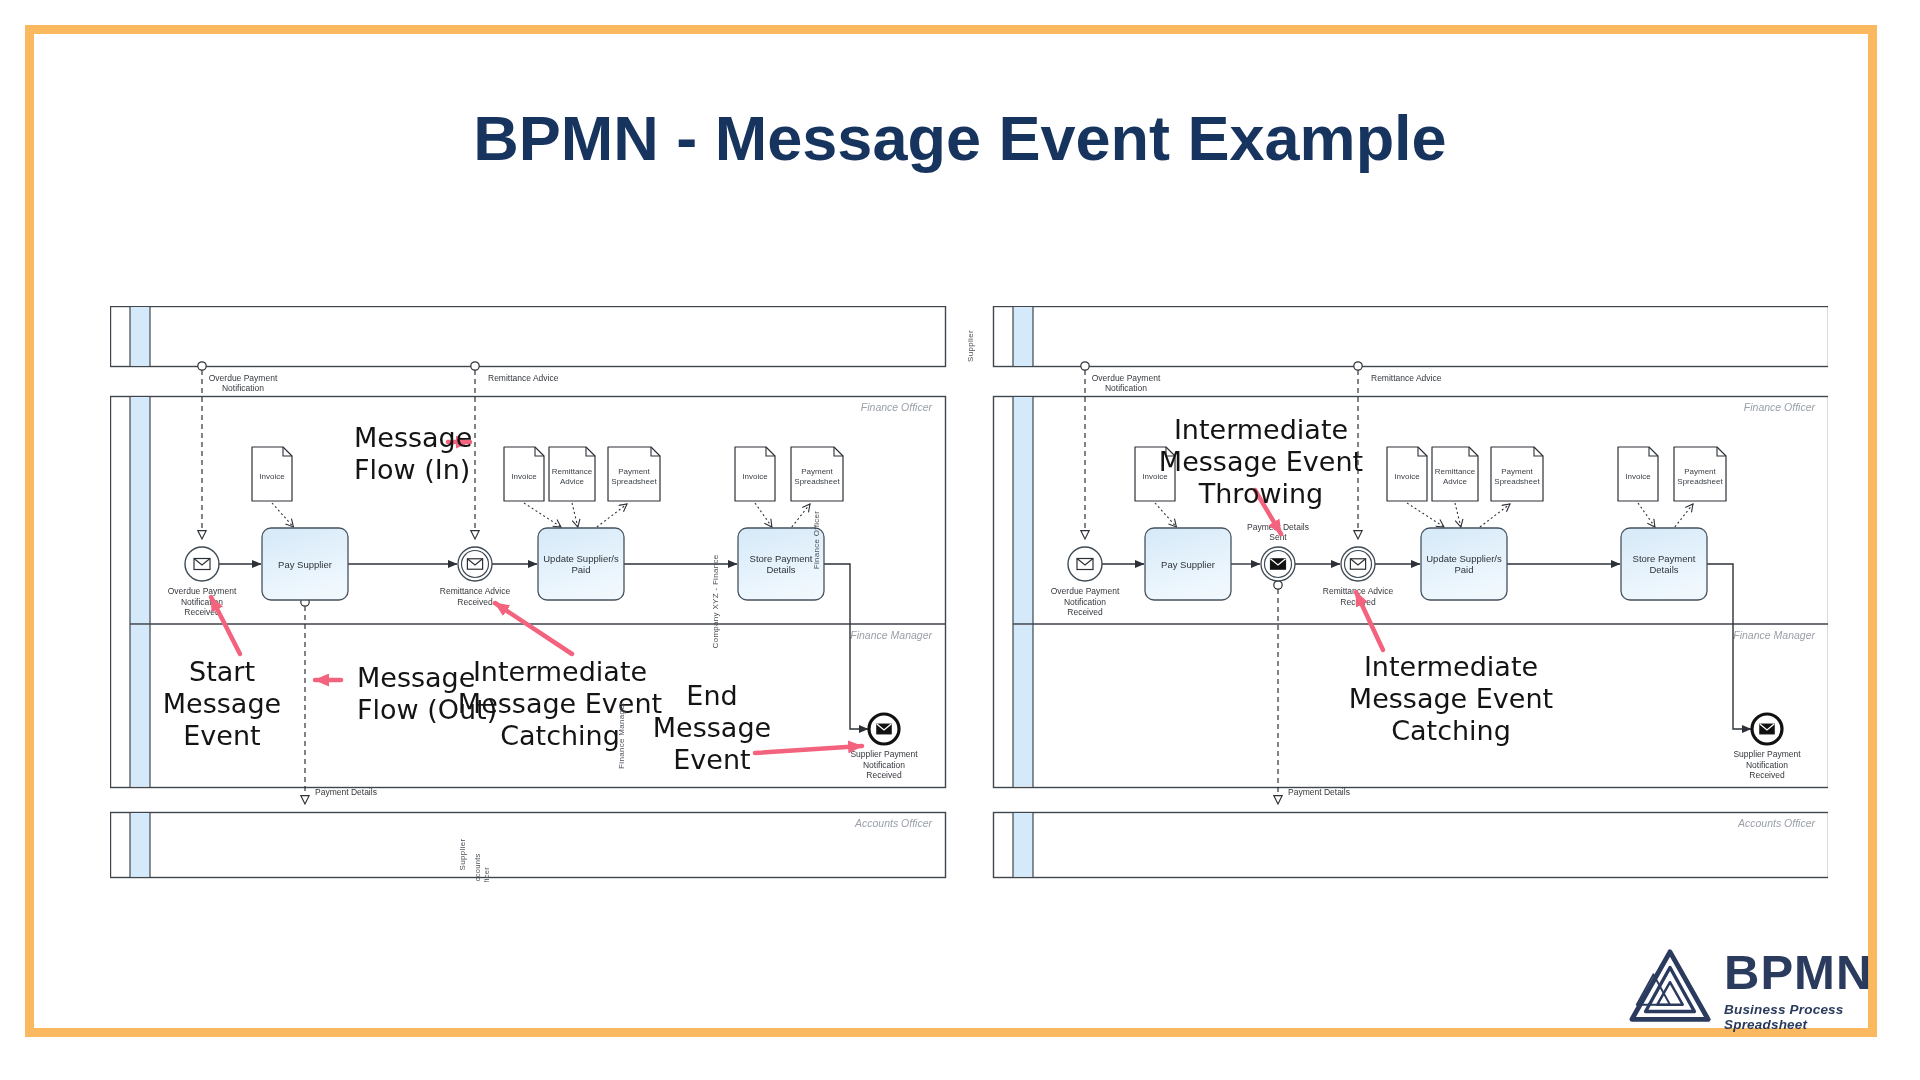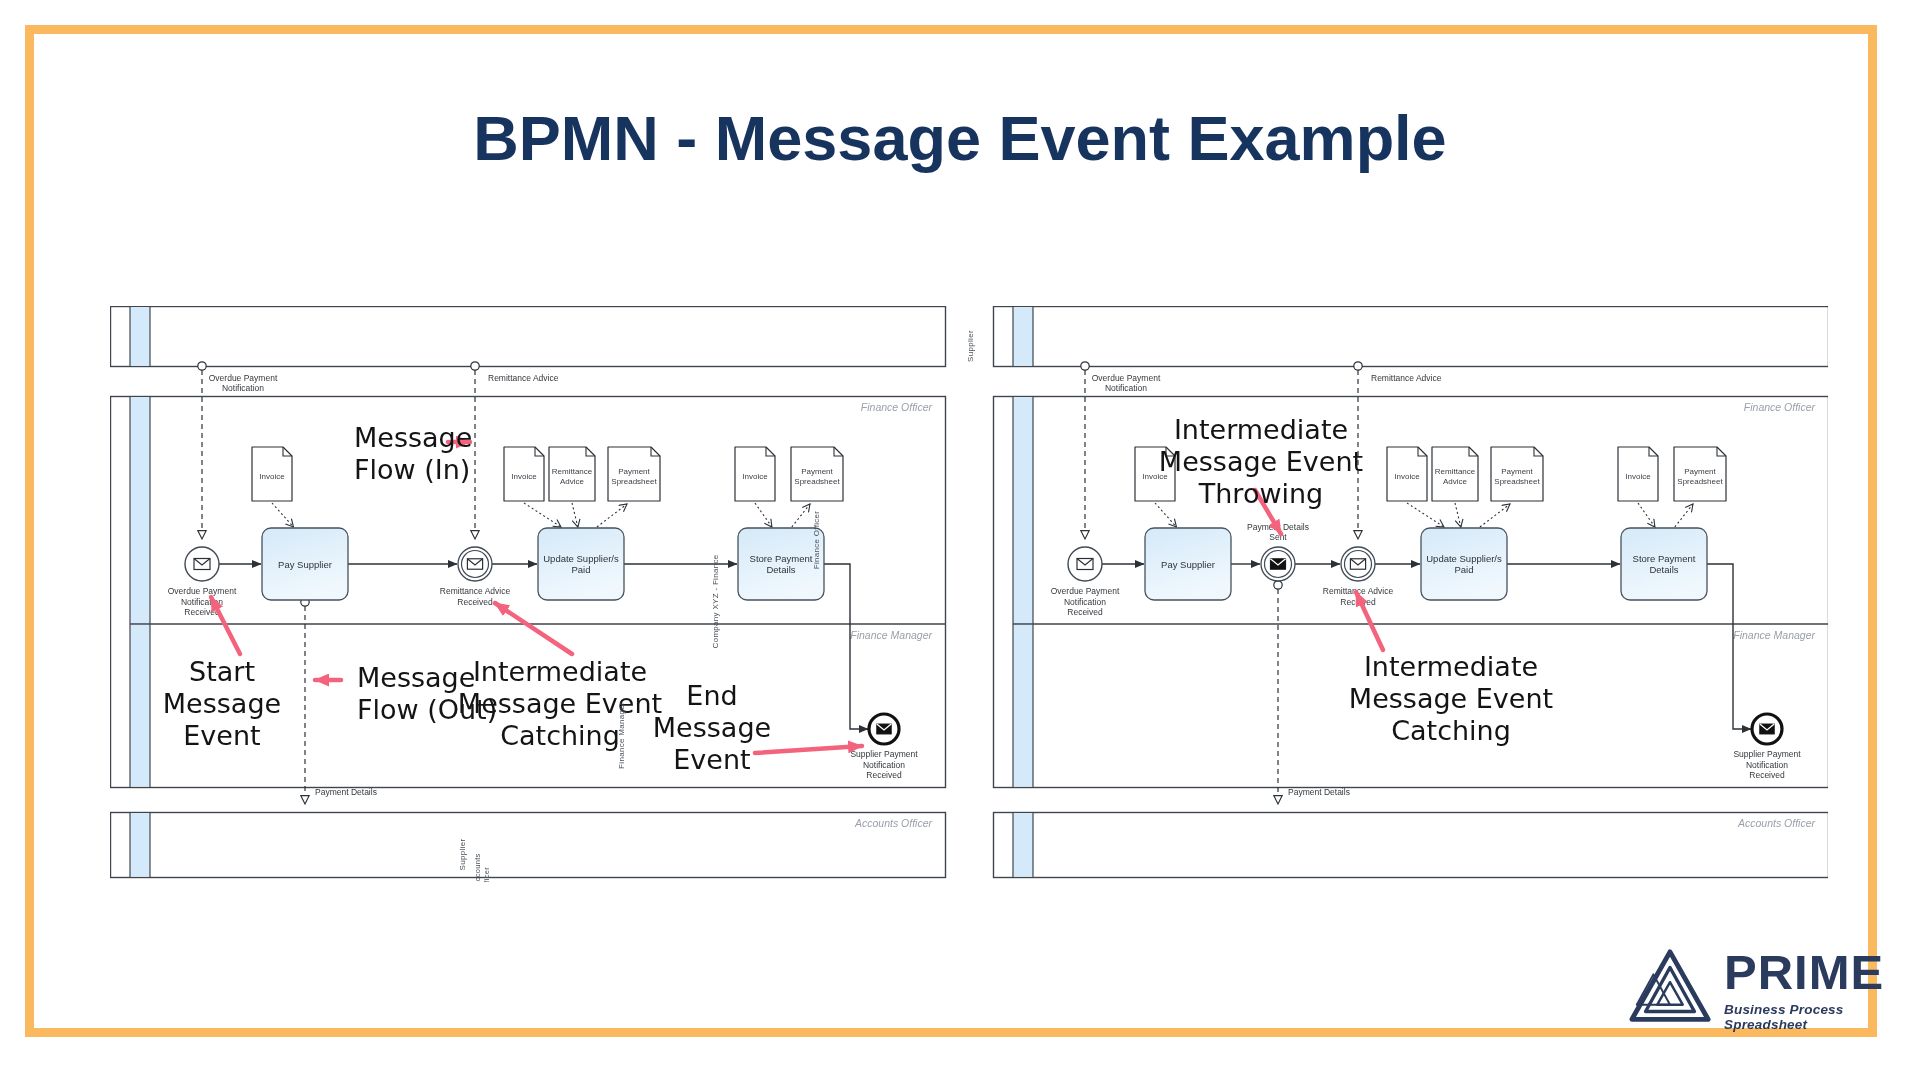--- a/index.html
+++ b/index.html
@@ -296,17 +296,17 @@
     </svg>
 
   <div class="logo">
     <svg class="logo-mark" viewBox="0 0 90 92">
       <path d="M45 7 L84 76 L6 76 Z" fill="none" stroke="#2B3B5E" stroke-width="5" stroke-linejoin="round"></path>
       <path d="M45 23 L70 68 L20 68 Z" fill="none" stroke="#2B3B5E" stroke-width="3.5" stroke-linejoin="round"></path>
       <path d="M45 38 L58 61 L32 61 Z" fill="none" stroke="#2B3B5E" stroke-width="2.5" stroke-linejoin="round"></path>
       <path d="M28 30 L45 61 L11 61 Z" fill="none" stroke="#2B3B5E" stroke-width="2" stroke-linejoin="round"></path>
     </svg>
     <div class="logo-textcol">
-      <div class="logo-name">PRIME</div>
+      <div class="logo-name">BPMN</div>
       <div class="logo-tagline">Business Process Spreadsheet</div>
     </div>
   </div>
 </div>
 
 </body></html>

